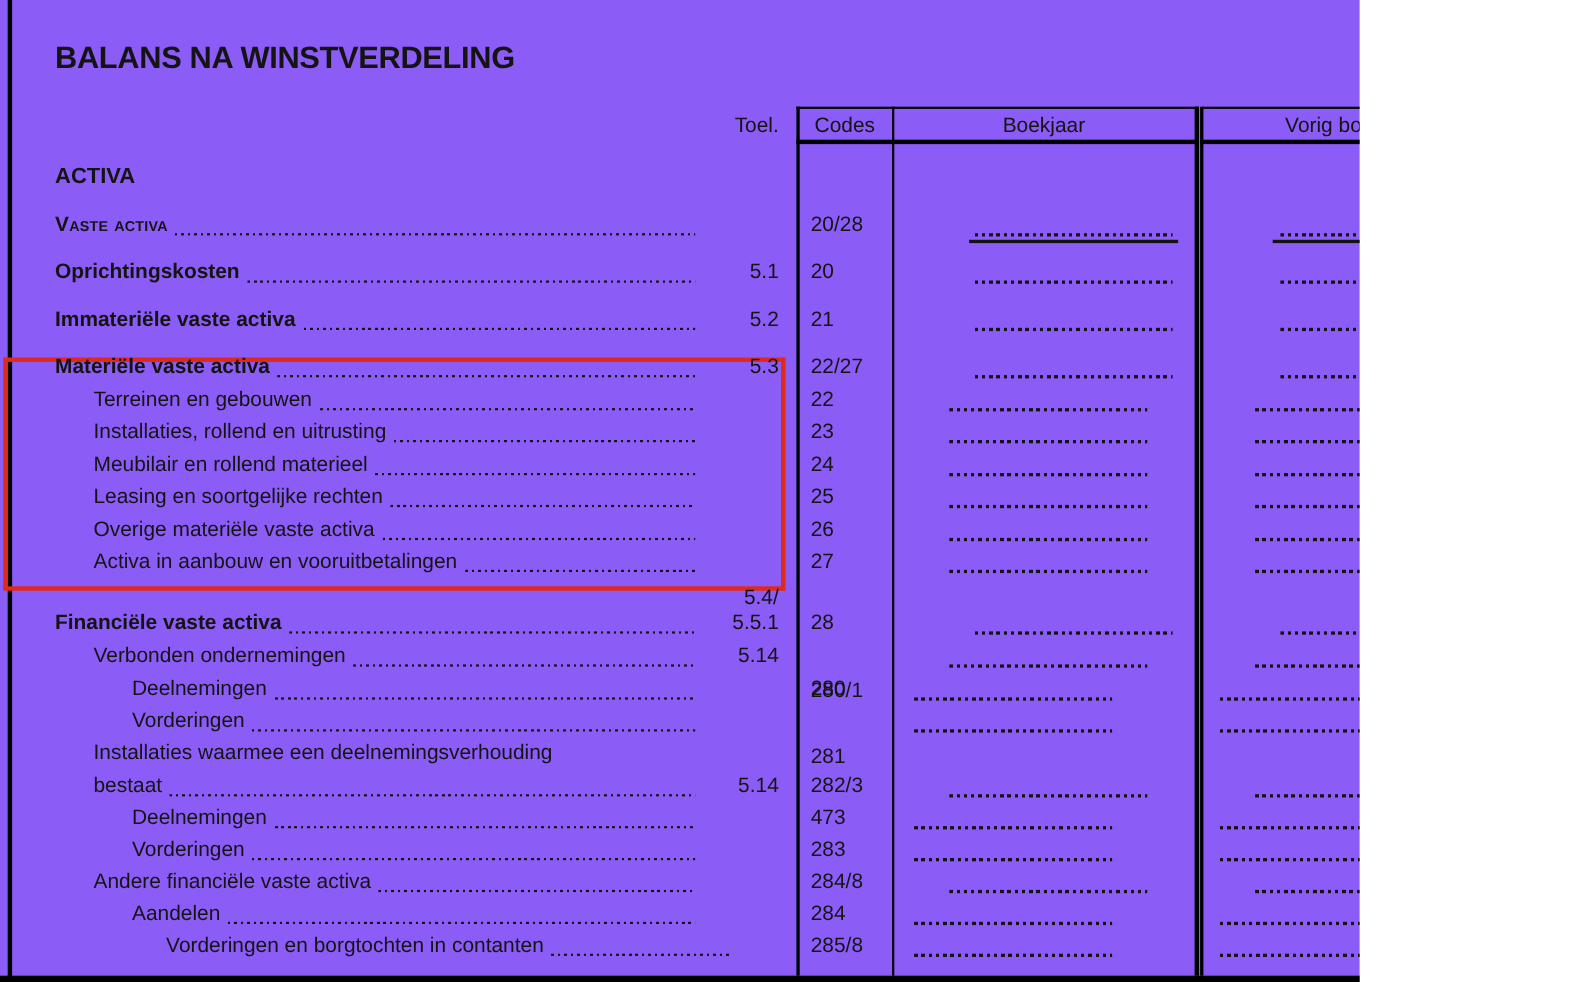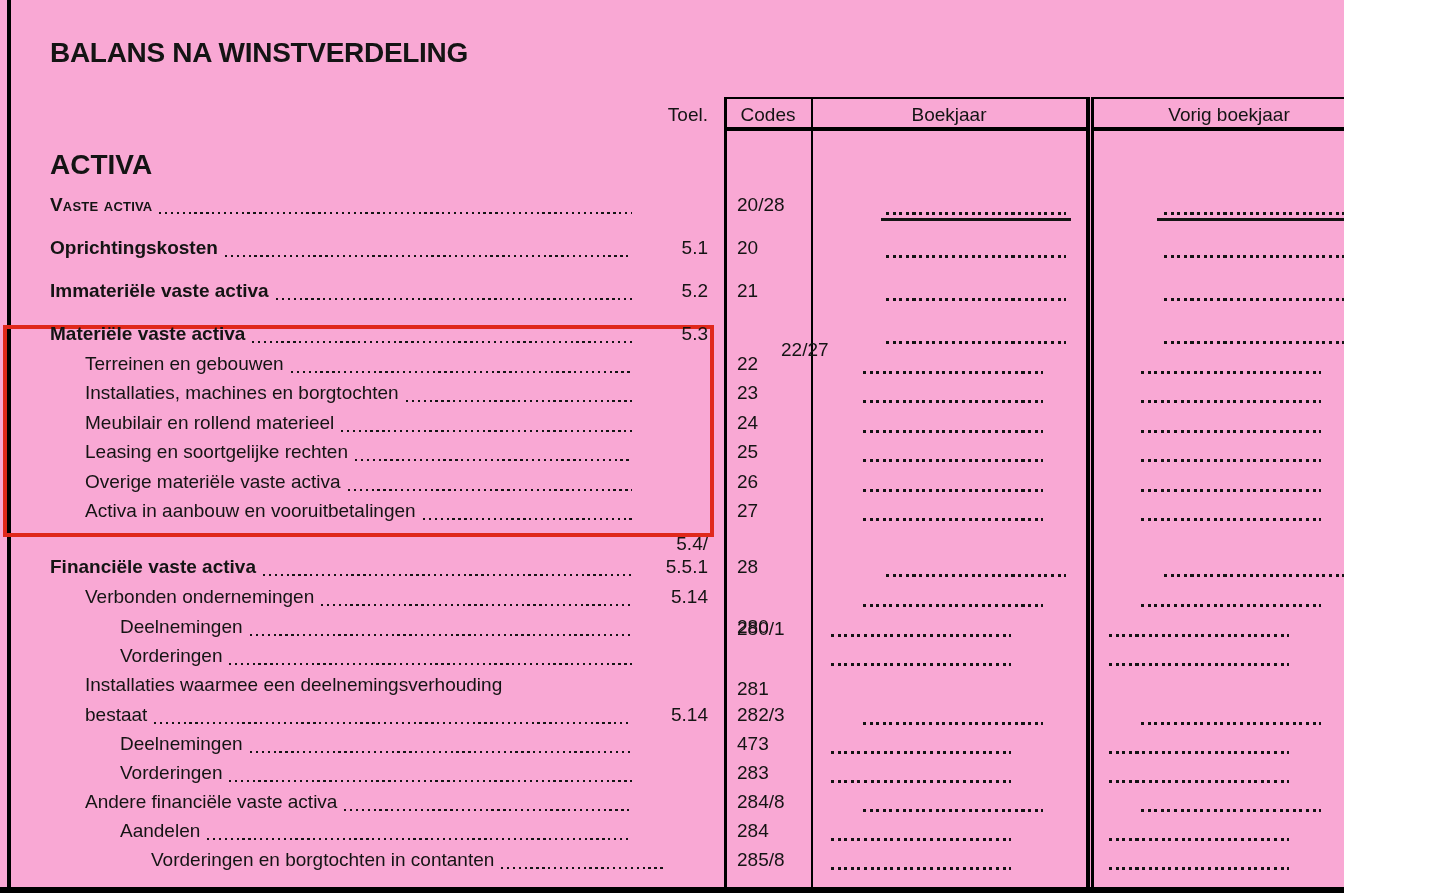--- a/index.html
+++ b/index.html
@@ -1,27 +1,27 @@
 <!DOCTYPE html>
 <html><head>
 <meta charset="utf-8">
 <style>
   html,body { margin:0; padding:0; background:#ffffff; }
   #page {
-    position:relative; width:1344px; height:893px; background:#f9a8d4;
+    position:relative; width:1236px; height:893px; background:#8b5cf6;
     font-family:"Liberation Sans","DejaVu Sans",sans-serif; color:#141414;
     overflow:hidden;
   }
   .line { position:absolute; background:#000; }
   #page-title {
     position:absolute; left:50px; top:37px; font-size:28px; font-weight:bold;
     letter-spacing:-0.3px; white-space:nowrap;
   }
   #section-heading {
-    position:absolute; left:50px; top:149px; font-size:28px; font-weight:bold;
+    position:absolute; left:50px; top:149px; font-size:20px; font-weight:bold;
   }
   .hcell {
     position:absolute; top:103px; height:24px; line-height:24px;
     font-size:19px; text-align:center; white-space:nowrap;
   }
   #col-header-toel { left:638px; width:70px; text-align:right; }
   #col-header-codes { left:724px; width:88px; }
   #col-header-boekjaar { left:812px; width:274px; }
   #col-header-vorig { left:1093px; width:272px; }
   .row-label {
@@ -104,32 +104,32 @@
       </div>
       <div class="toel" style="top: 280px;">5.2</div>
       <div class="code" style="top: 280px;">21</div>
       <div class="vdots" style="left: 886px; top: 298px;"></div>
       <div class="vdots" style="left: 1164px; top: 298px;"></div>
       <div class="row-label" style="left: 50px; top: 323px; width: 582px;">
         <span class="bold">Materiële vaste activa</span>
         <span class="leader"></span>
       </div>
       <div class="toel" style="top: 323px;">5.3</div>
-      <div class="code" style="top: 339px; margin-left: 44px;">22/27</div>
+      <div class="code" style="top: 323px;">22/27</div>
       <div class="vdots" style="left: 886px; top: 341px;"></div>
       <div class="vdots" style="left: 1164px; top: 341px;"></div>
       <div class="row-label" style="left: 85px; top: 353px; width: 547px;">
         <span>Terreinen en gebouwen</span>
         <span class="leader"></span>
       </div>
       <div class="code" style="top: 353px;">22</div>
       <div class="vdots" style="left: 863px; top: 371px;"></div>
       <div class="vdots" style="left: 1141px; top: 371px;"></div>
       <div class="row-label" style="left: 85px; top: 382px; width: 547px;">
-        <span>Installaties, machines en borgtochten</span>
+        <span>Installaties, rollend en uitrusting</span>
         <span class="leader"></span>
       </div>
       <div class="code" style="top: 382px;">23</div>
       <div class="vdots" style="left: 863px; top: 400px;"></div>
       <div class="vdots" style="left: 1141px; top: 400px;"></div>
       <div class="row-label" style="left: 85px; top: 412px; width: 547px;">
         <span>Meubilair en rollend materieel</span>
         <span class="leader"></span>
       </div>
       <div class="code" style="top: 412px;">24</div>

